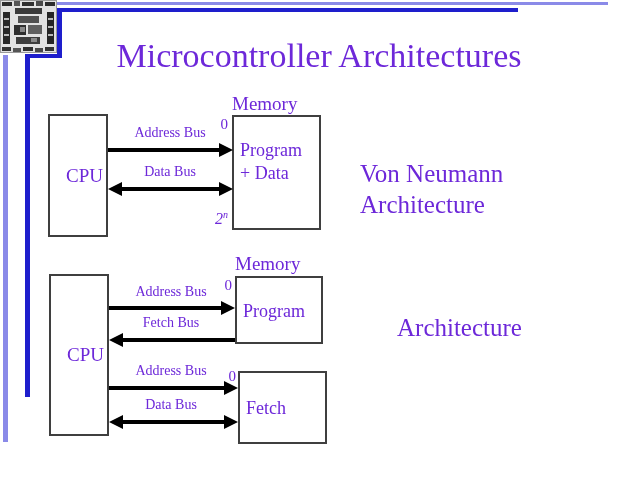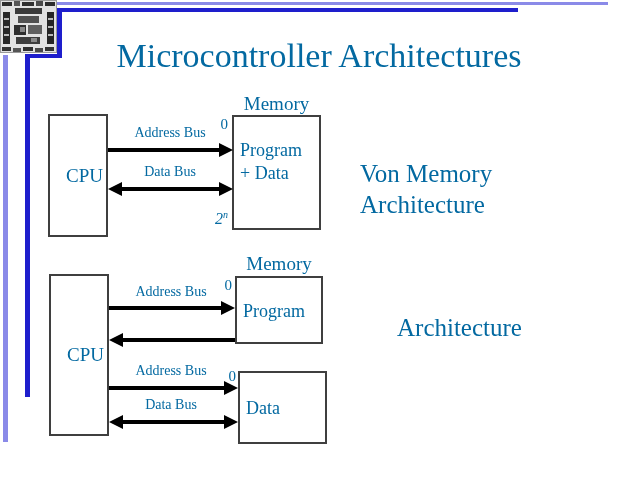--- a/index.html
+++ b/index.html
@@ -2,21 +2,21 @@
 <html style="--light-blue: #8a8ae8; --dark-blue: #1e1ecc;"><head>
 <meta charset="utf-8">
 <style>
   html,body{margin:0;padding:0;background:#ffffff;}
   .slide{
     position:relative;
     width:608px;height:478px;
     background:#ffffff;
     overflow:hidden;
     font-family:"Liberation Serif","DejaVu Serif",serif;
-    color:#0369a1;
+    color:#6d28d9;
   }
   
   .line{position:absolute;}
   .light{background:var(--light-blue,#8a8ae8);}
   .dark{background:var(--dark-blue,#1e1ecc);}
   .light-h{left:57px;top:2px;width:579px;height:3px;}
   .light-v{left:3px;top:55px;width:5px;height:387px;}
   .dark-h{left:57px;top:8px;width:461px;height:4px;}
   .dark-v-right{left:57px;top:8px;width:5px;height:50px;}
   .dark-jog{left:25px;top:54px;width:37px;height:4px;}
@@ -28,21 +28,21 @@
     position:absolute;left:30px;top:34px;width:578px;
     text-align:center;font-size:34px;line-height:44px;white-space:nowrap;
   }
   
   .dbox{
     position:absolute;border:2px solid #3f3f3f;background:#fff;
     box-sizing:border-box;
     padding-left:13px;
   }
   .cpu{display:flex;align-items:center;justify-content:center;font-size:19px;}
-  .memtitle{position:absolute;text-align:center;font-size:19px;white-space:nowrap;}
+  .memtitle{position:absolute;font-size:19px;white-space:nowrap;}
   .buslabel{position:absolute;text-align:center;font-size:14px;white-space:nowrap;}
   .busline{position:absolute;height:4px;background:#000;}
   .head{position:absolute;width:0;height:0;border-top:7px solid transparent;border-bottom:7px solid transparent;}
   .head-r{border-left:14px solid #000;}
   .head-l{border-right:14px solid #000;}
   .addr{position:absolute;font-size:15px;text-align:right;}
   .addr sup{font-size:10px;}
   .archname{position:absolute;font-size:25px;white-space:nowrap;}
   .memcontent{position:absolute;font-size:18px;line-height:23px;white-space:nowrap;}
 </style>
@@ -114,42 +114,43 @@
   <div class="buslabel" style="left:110px;top:125px;width:120px;">Address Bus</div>
   <div class="busline" style="left:108px;top:148px;width:112px;"></div>
   <div class="head head-r" style="left:219px;top:143px;"></div>
 
   <div class="buslabel" style="left:110px;top:164px;width:120px;">Data Bus</div>
   <div class="busline" style="left:120px;top:187px;width:100px;"></div>
   <div class="head head-l" style="left:108px;top:182px;"></div>
   <div class="head head-r" style="left:219px;top:182px;"></div>
 
   <div class="archname" style="left:360px;top:158px;line-height:31px;">
-    <div>Von Memory</div>
+    <div>Von Neumann</div>
     <div>Architecture</div>
   </div>
 
   <div class="dbox cpu" style="left:49px;top:274px;width:60px;height:162px;">
     <span>CPU</span>
   </div>
 
   <div class="memtitle" style="left:235px;top:253px;width:88px;">Memory</div>
 
   <div class="dbox" style="left:235px;top:276px;width:88px;height:68px;"></div>
   <div class="memcontent" style="left:243px;top:300px;">Program</div>
   <div class="addr" style="left:206px;top:277px;width:26px;">0</div>
 
   <div class="dbox" style="left:238px;top:371px;width:89px;height:73px;"></div>
-  <div class="memcontent" style="left:246px;top:397px;">Data</div>
+  <div class="memcontent" style="left:246px;top:397px;">Fetch</div>
   <div class="addr" style="left:210px;top:368px;width:26px;">0</div>
 
   <div class="buslabel" style="left:110px;top:284px;width:122px;">Address Bus</div>
   <div class="busline" style="left:109px;top:306px;width:112px;"></div>
   <div class="head head-r" style="left:221px;top:301px;"></div>
 
+  <div class="buslabel" style="left:110px;top:315px;width:122px;">Fetch Bus</div>
   <div class="busline" style="left:122px;top:338px;width:113px;"></div>
   <div class="head head-l" style="left:109px;top:333px;"></div>
 
   <div class="buslabel" style="left:110px;top:363px;width:122px;">Address Bus</div>
   <div class="busline" style="left:109px;top:386px;width:115px;"></div>
   <div class="head head-r" style="left:224px;top:381px;"></div>
 
   <div class="buslabel" style="left:110px;top:397px;width:122px;">Data Bus</div>
   <div class="busline" style="left:121px;top:420px;width:103px;"></div>
   <div class="head head-l" style="left:109px;top:415px;"></div>

